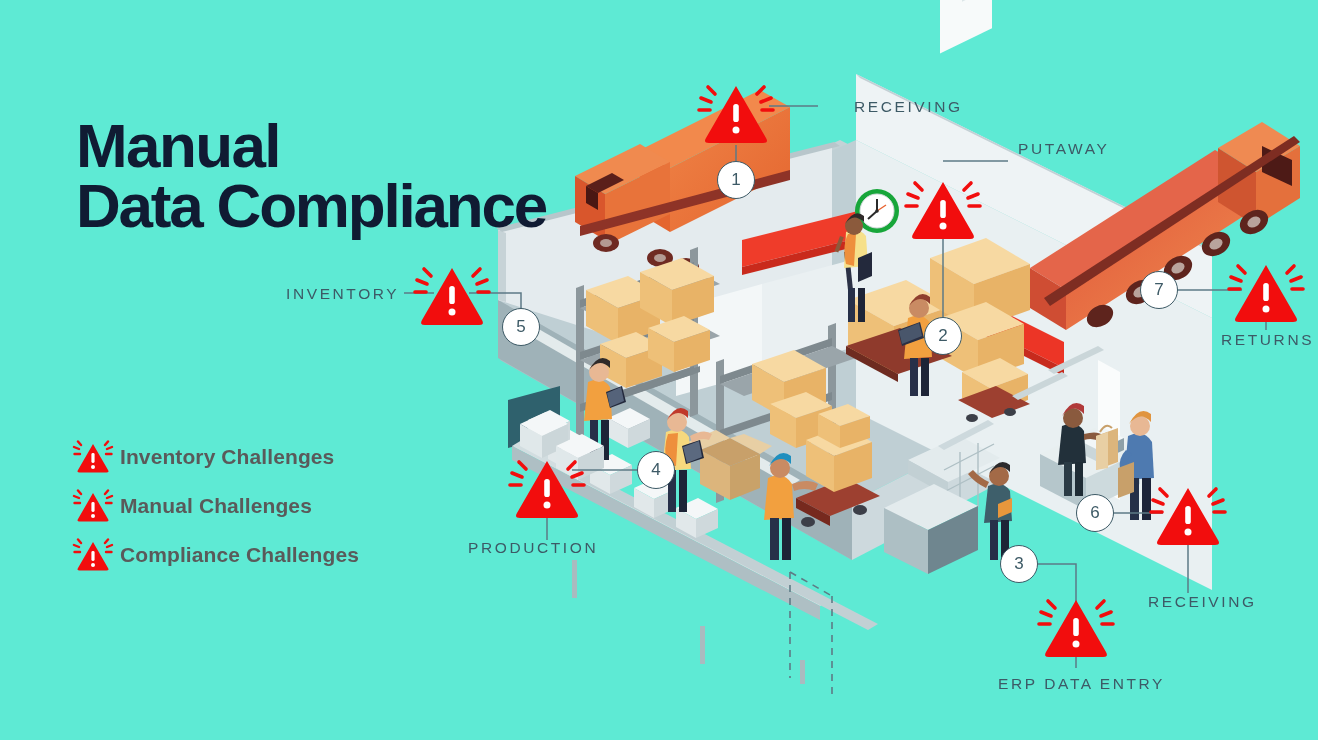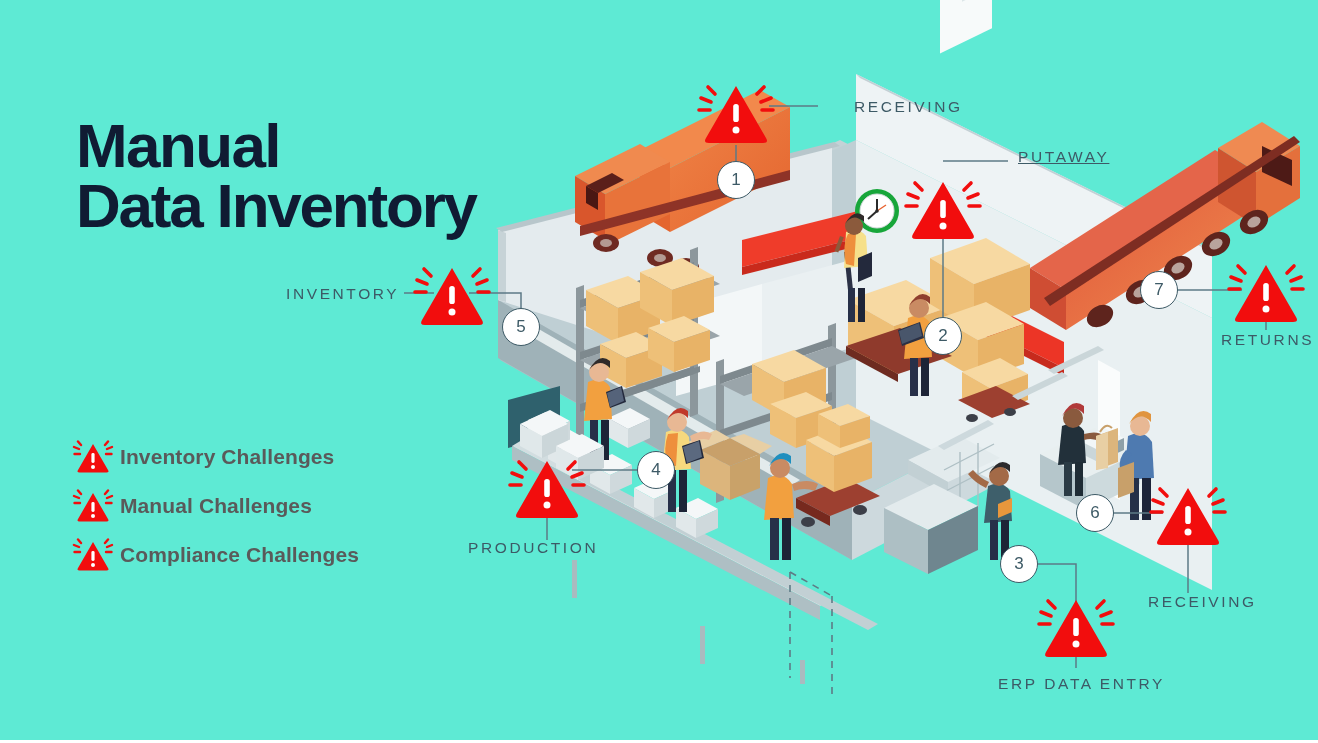--- a/index.html
+++ b/index.html
@@ -441,21 +441,21 @@
       <path d="M1114 513 L1163 513"></path>
       <path d="M1188 536 L1188 593"></path>
 
       <path d="M1175 290 L1242 290"></path>
       <path d="M1266 313 L1266 330"></path>
     </g>
   </svg>
 
   <h1 id="title">
     <span>Manual</span>
-    <span class="l2">Data Inventory</span>
+    <span class="l2">Data Compliance</span>
   </h1>
 
   <div id="legend">
     <div class="legend-row">
       <span class="lg-ic">
         <svg width="42" height="34" viewBox="0 0 42 34">
           <g stroke="#f20d0d" stroke-width="2.4" stroke-linecap="round">
             <line x1="7" y1="9" x2="2" y2="7"></line>
               <line x1="8" y1="14" x2="2.5" y2="14"></line>
               <line x1="9" y1="5" x2="6" y2="1.5"></line>
@@ -534,21 +534,21 @@
           <line x1="18" y1="14" x2="11" y2="7"></line>
         <line x1="64" y1="22" x2="74" y2="18"></line>
           <line x1="65" y1="30" x2="76" y2="30"></line>
           <line x1="60" y1="14" x2="67" y2="7"></line>
       </g>
       <path d="M39 6 L69 58 Q72 63 66 63 L12 63 Q6 63 9 58 Z" fill="#f20d0d"></path>
       <rect x="36.2" y="24" width="5.6" height="18" rx="2.6" fill="#fff"></rect>
       <circle cx="39" cy="50" r="3.5" fill="#fff"></circle>
     </svg>
   </div>
-  <div class="calloutlabel" style="left:1018px;top:148px;text-decoration:underline;">PUTAWAY</div>
+  <div class="calloutlabel" style="left:1018px;top:140px;">PUTAWAY</div>
   <div class="numc" style="left:924px;top:317px;">2</div>
 
   <div class="warn" style="left:413px;top:262px;">
     <svg width="78" height="68" viewBox="0 0 78 68">
       <g stroke="#f20d0d" stroke-width="3.6" stroke-linecap="round">
         <line x1="14" y1="22" x2="4" y2="18"></line>
           <line x1="13" y1="30" x2="2" y2="30"></line>
           <line x1="18" y1="14" x2="11" y2="7"></line>
         <line x1="64" y1="22" x2="74" y2="18"></line>
           <line x1="65" y1="30" x2="76" y2="30"></line>

